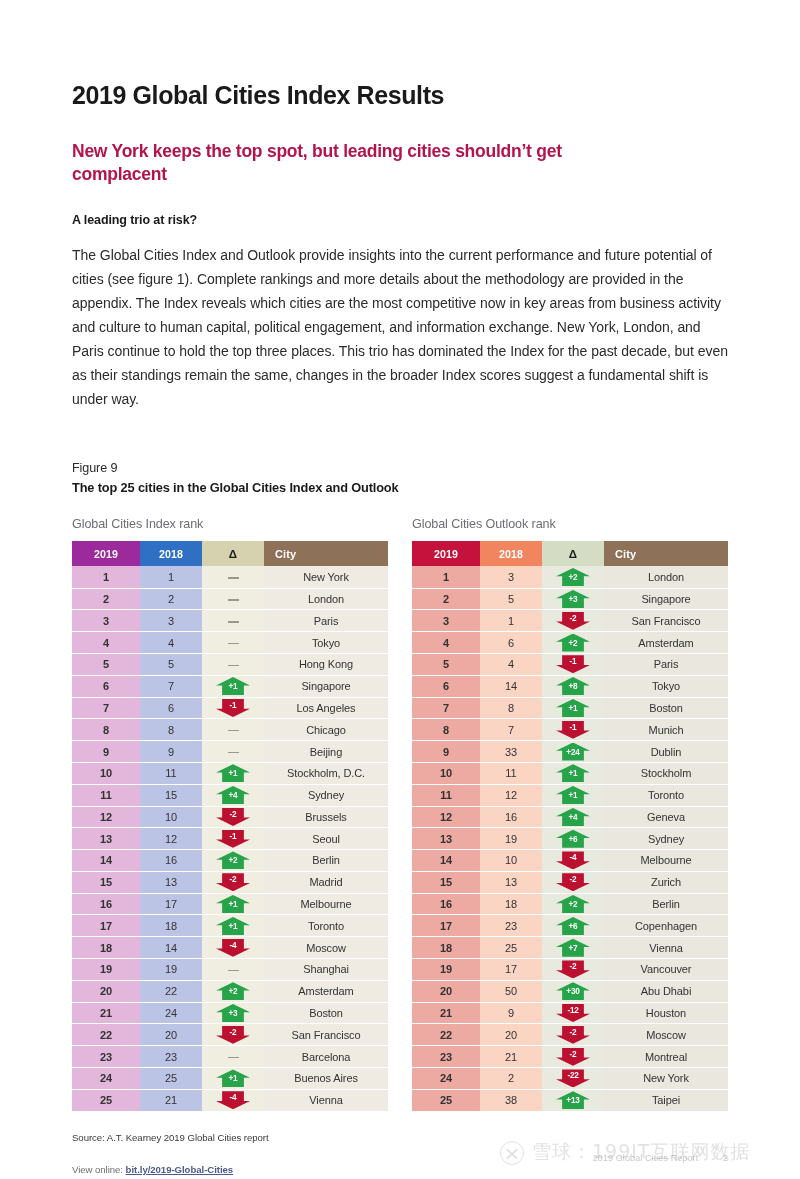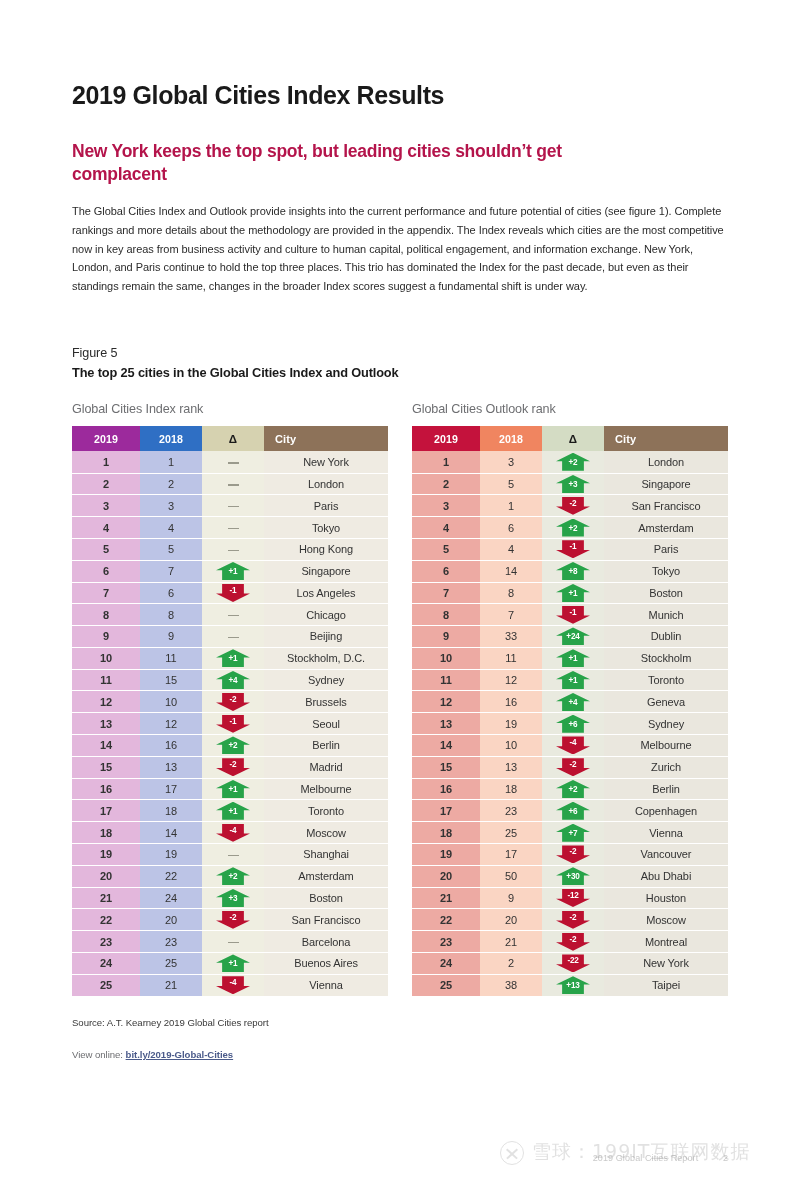--- a/index.html
+++ b/index.html
@@ -38,21 +38,21 @@
   }
   .doc-kicker {
     font-size: 12.5px;
     font-weight: bold;
     color: #1a1a1a;
     letter-spacing: -0.1px;
     margin: 0;
     padding-top: 27px;
   }
   .doc-body {
-    font-size: 11px;
+    font-size: 14px;
     line-height: 1.72;
     color: #2b2b2b;
     margin: 0;
     padding-top: 16px;
     max-width: 660px;
     letter-spacing: -0.05px;
   }
 
   
   .figure-block { padding-top: 50px; }
@@ -261,24 +261,25 @@
     white-space: nowrap;
   }
 </style>
 </head>
 <body>
 
 <div class="page">
 
   <h1 class="doc-title">2019 Global Cities Index Results</h1>
   <h2 class="doc-subtitle">New York keeps the top spot, but leading cities shouldn’t get complacent</h2>
+  <h3 class="doc-kicker">A leading trio at risk?</h3>
   <p class="doc-body">The Global Cities Index and Outlook provide insights into the current performance and future potential of cities (see figure 1). Complete rankings and more details about the methodology are provided in the appendix. The Index reveals which cities are the most competitive now in key areas from business activity and culture to human capital, political engagement, and information exchange. New York, London, and Paris continue to hold the top three places. This trio has dominated the Index for the past decade, but even as their standings remain the same, changes in the broader Index scores suggest a fundamental shift is under way.</p>
 
   <div class="figure-block">
-    <div class="figure-label">Figure 5</div>
+    <div class="figure-label">Figure 9</div>
     <div class="figure-caption">The top 25 cities in the Global Cities Index and Outlook</div>
 
     <div class="tables-row">
 
       <div class="table-col">
         <div class="table-heading">Global Cities Index rank</div>
         <table class="rank t-index">
           <colgroup>
             <col class="c-2019">
               <col class="c-2018">

